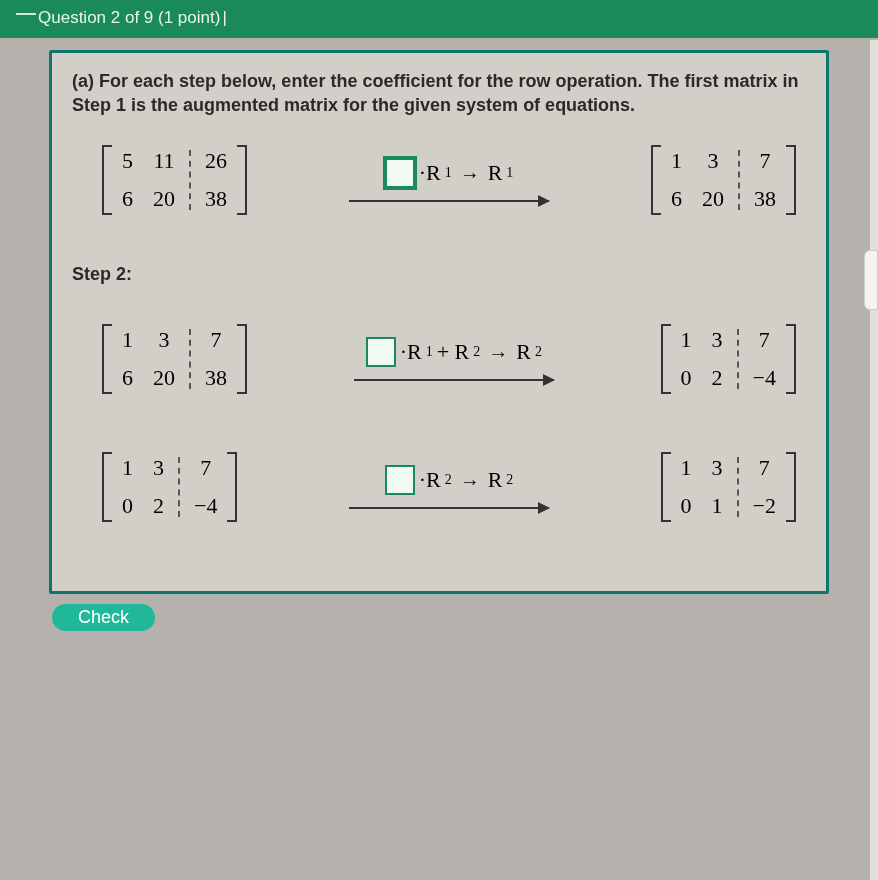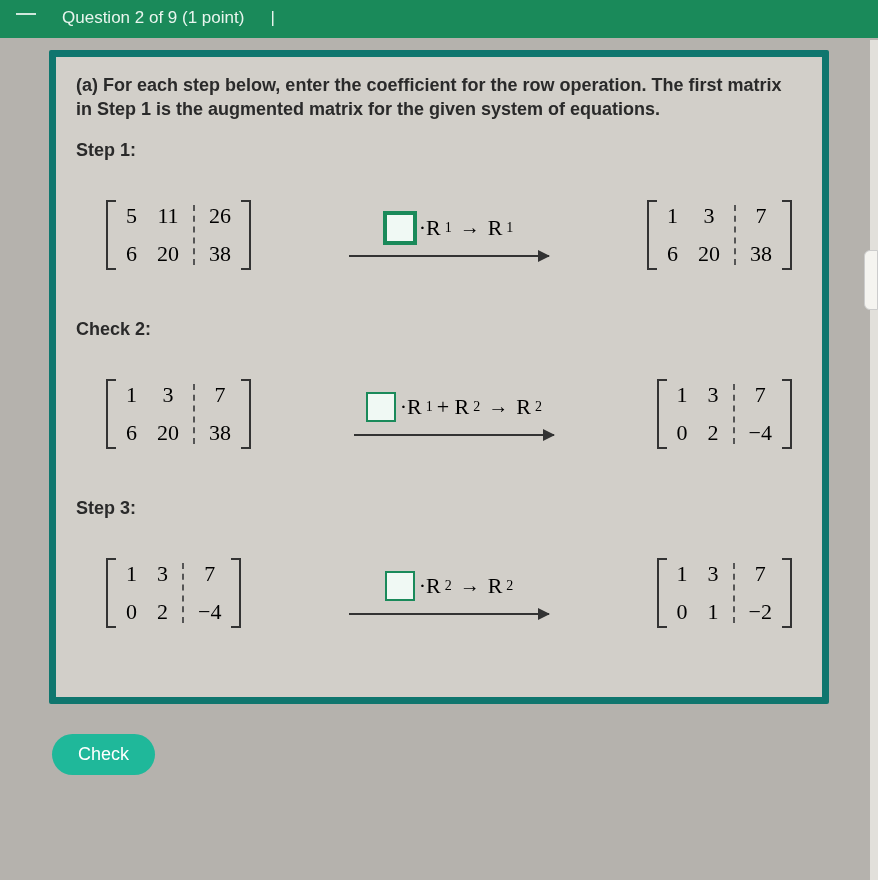--- a/index.html
+++ b/index.html
@@ -11,31 +11,31 @@
     height: 880px;
     overflow: hidden;
   }
   .header {
     background: #1a8a5a;
     color: #e8f5ee;
     padding: 8px 16px 10px 16px;
     font-size: 17px;
     display: flex;
     align-items: center;
-    gap: 26px;
+    gap: 2px;
   }
   .hamburger {
     width: 20px; height: 2px; background: #cfe8dc; position: relative; top:-4px;
   }
   .content-wrap {
     padding: 12px 12px 0 12px;
   }
   .question-box {
     background: #d2cfc9;
-    border: 7px solid #0f766e;
+    border: 3px solid #0f766e;
     border-radius: 2px;
     padding: 16px 20px 20px 20px;
     margin: 0 auto;
     width: 780px;
   }
   .instructions {
     font-weight: bold;
     font-size: 18px;
     color: #2a2a2a;
     line-height: 1.35;
@@ -118,24 +118,24 @@
     border-left: 12px solid #333;
     border-top: 6px solid transparent;
     border-bottom: 6px solid transparent;
   }
   .check-btn {
     display: inline-block;
     background: #1fb89a;
     color: #fff;
     border: none;
     border-radius: 22px;
-    padding: 10px 26px;
+    padding: 3px 26px;
     font-size: 18px;
     font-weight: 500;
-    margin: 30px 0 0 40px;
+    margin: 10px 0 0 40px;
     cursor: pointer;
   }
   .side-panel {
     position: absolute;
     right: 0;
     top: 40px;
     width: 8px;
     height: 840px;
     background: #e2e0db;
   }
@@ -156,21 +156,20 @@
 <div class="header">
   <div class="hamburger"></div>
   <span>Question 2 of 9 (1 point)</span>
   <span>|</span>
 </div>
 
 <div class="content-wrap">
   <div class="question-box">
     <div class="instructions">(a) For each step below, enter the coefficient for the row operation. The first matrix in Step 1 is the augmented matrix for the given system of equations.</div>
 
-    <div class="step-label">Step 1:</div>
     <div class="step-row">
       <div class="matrix">
         <div class="bracket-l"></div>
         <table>
             <tbody>
               <tr>
           <td>5</td>
                 <td>11</td>
         </tr>
               <tr>
@@ -225,21 +224,21 @@
               </tr>
               <tr>
                 <td>38</td>
               </tr>
             </tbody>
           </table>
         <div class="bracket-r"></div>
       </div>
     </div>
 
-    <div class="step-label">Check 2:</div>
+    <div class="step-label">Step 2:</div>
     <div class="step-row">
       <div class="matrix">
         <div class="bracket-l"></div>
         <table>
             <tbody>
               <tr>
           <td>1</td>
                 <td>3</td>
         </tr>
               <tr>
@@ -296,21 +295,20 @@
               </tr>
               <tr>
                 <td>−4</td>
               </tr>
             </tbody>
           </table>
         <div class="bracket-r"></div>
       </div>
     </div>
 
-    <div class="step-label">Step 3:</div>
     <div class="step-row">
       <div class="matrix">
         <div class="bracket-l"></div>
         <table>
             <tbody>
               <tr>
           <td>1</td>
                 <td>3</td>
         </tr>
               <tr>

